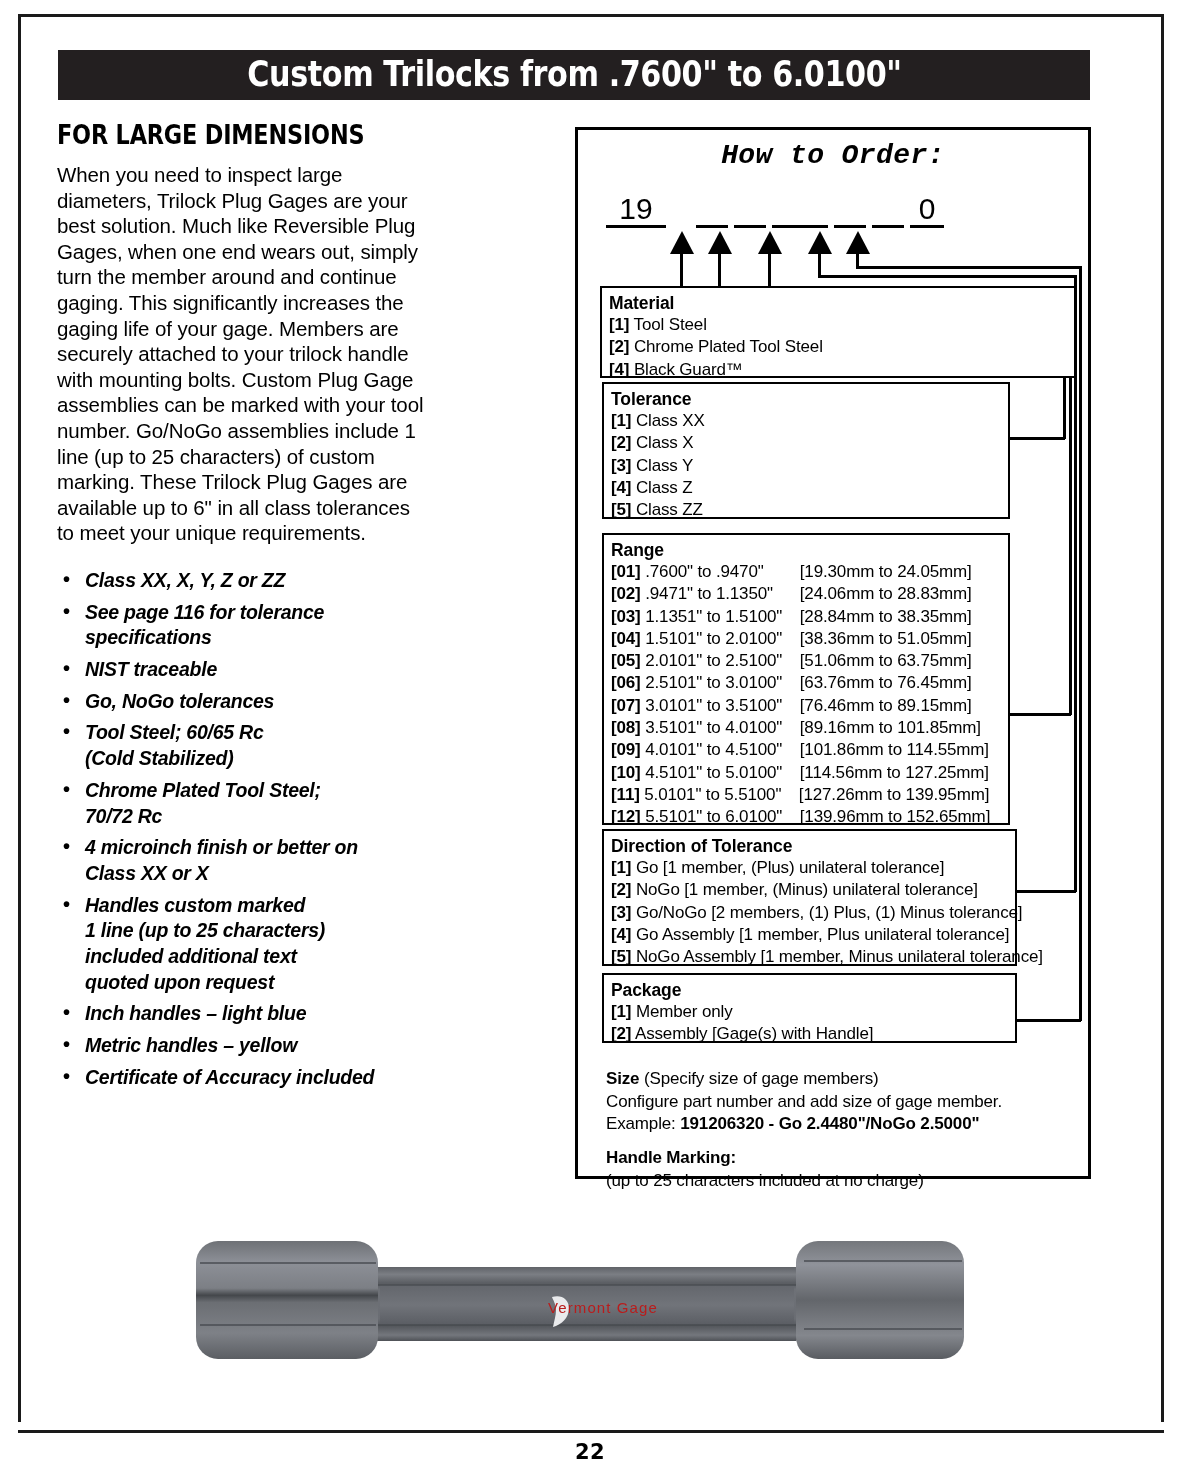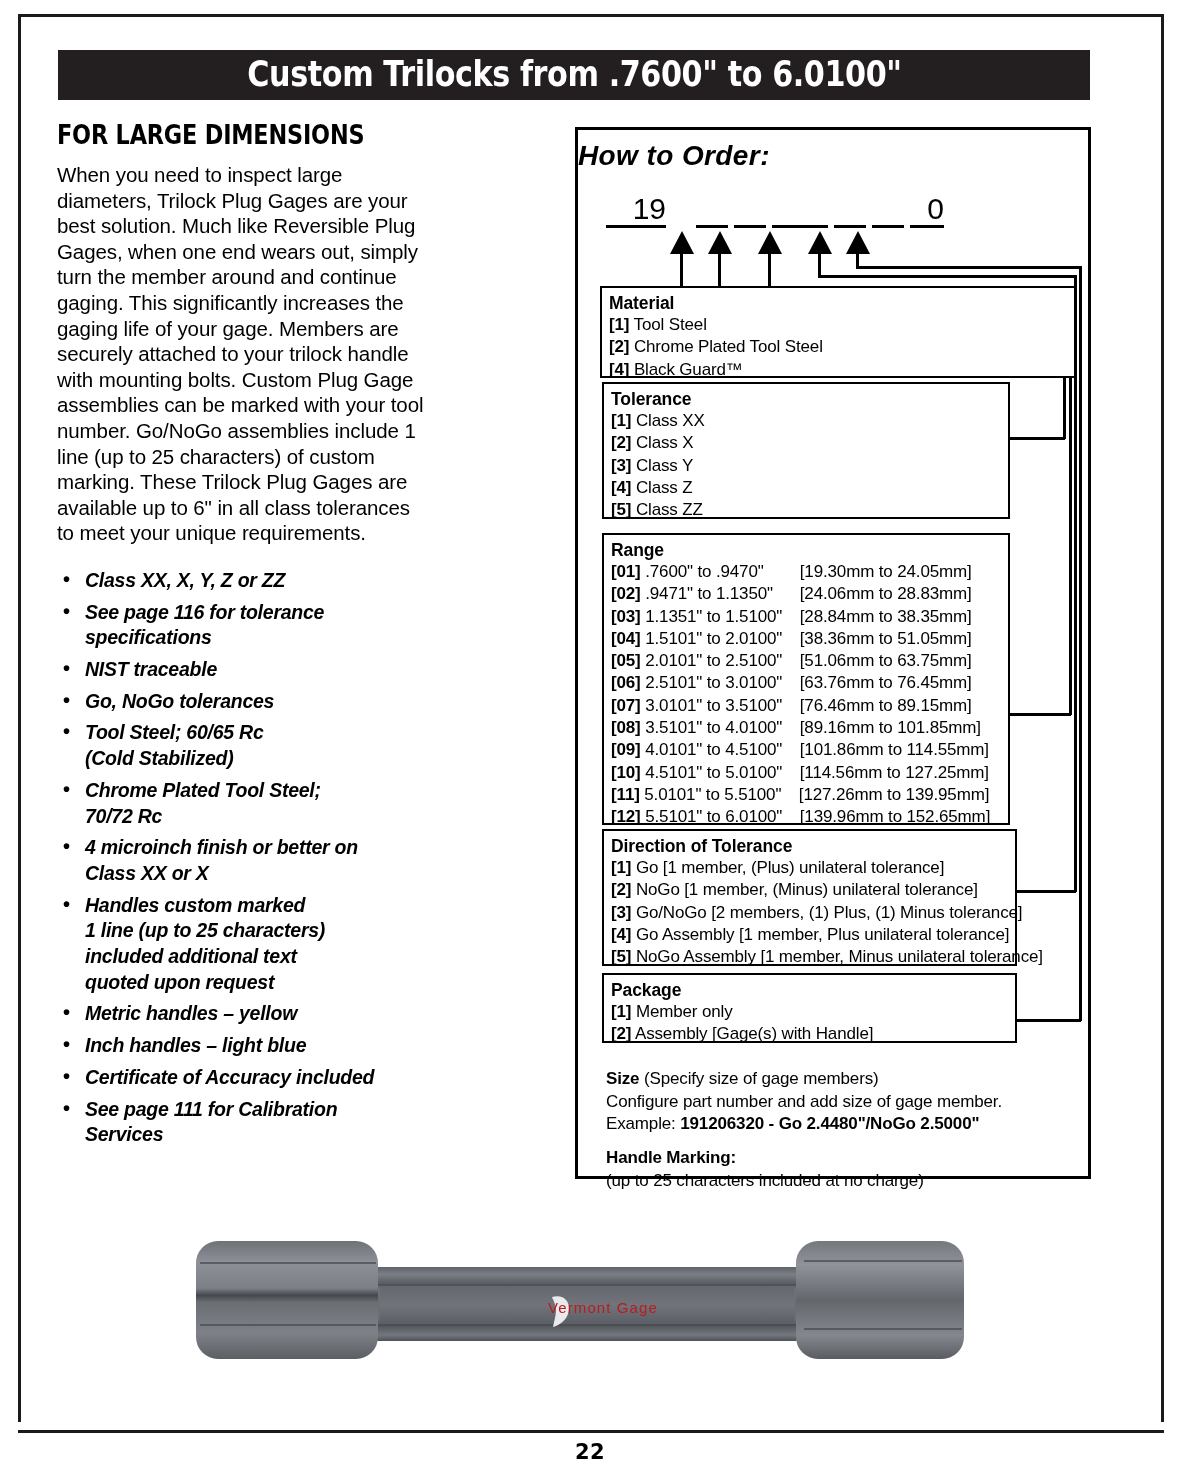--- a/index.html
+++ b/index.html
@@ -137,41 +137,41 @@
     height: 1052px;
     border: 3px solid #000;
     box-sizing: border-box;
     background: #fff;
   }
   .order-title {
     position: absolute;
     left: 0;
     top: 10px;
     width: 100%;
-    text-align: left;
-    font-family: Liberation Sans, sans-serif;
+    text-align: center;
+    font-family: Liberation Mono, monospace;
     font-weight: bold;
     font-style: italic;
     font-size: 28px;
     letter-spacing: 0.4px;
   }
 
   
   .pn-row {
     position: absolute;
     top: 52px;
     left: 28px;
     width: 440px;
     height: 46px;
   }
   .pn-seg {
     position: absolute;
     bottom: 0;
     border-bottom: 3px solid #000;
-    text-align: right;
+    text-align: center;
     font-family: "Liberation Sans", sans-serif;
     font-size: 30px;
     line-height: 34px;
     height: 36px;
     box-sizing: border-box;
   }
 
   
   .arrow {
     position: absolute;
@@ -265,25 +265,23 @@
       <li>Tool Steel; 60/65 Rc
 (Cold Stabilized)</li>
       <li>Chrome Plated Tool Steel;
 70/72 Rc</li>
       <li>4 microinch finish or better on
 Class XX or X</li>
       <li>Handles custom marked
 1 line (up to 25 characters)
 included additional text
 quoted upon request</li>
+      <li>Inch handles – light blue</li>
       <li>Metric handles – yellow</li>
-      <li>Inch handles – light blue</li>
       <li>Certificate of Accuracy included</li>
-      <li>See page 111 for Calibration
-Services</li>
     </ul>
   </div>
 
   <div class="order-panel">
 
     <div class="order-title">How to Order:</div>
 
     <div class="pn-row">
       <div class="pn-seg" style="left:0px;width:60px;">19</div>
       <div class="pn-seg" style="left:90px;width:32px;"></div>

